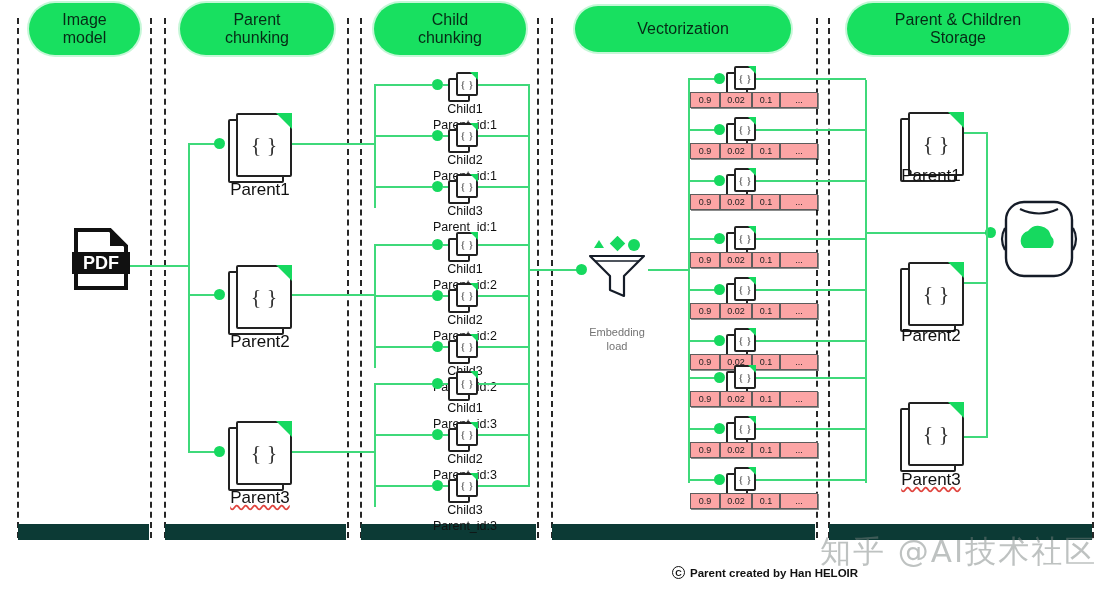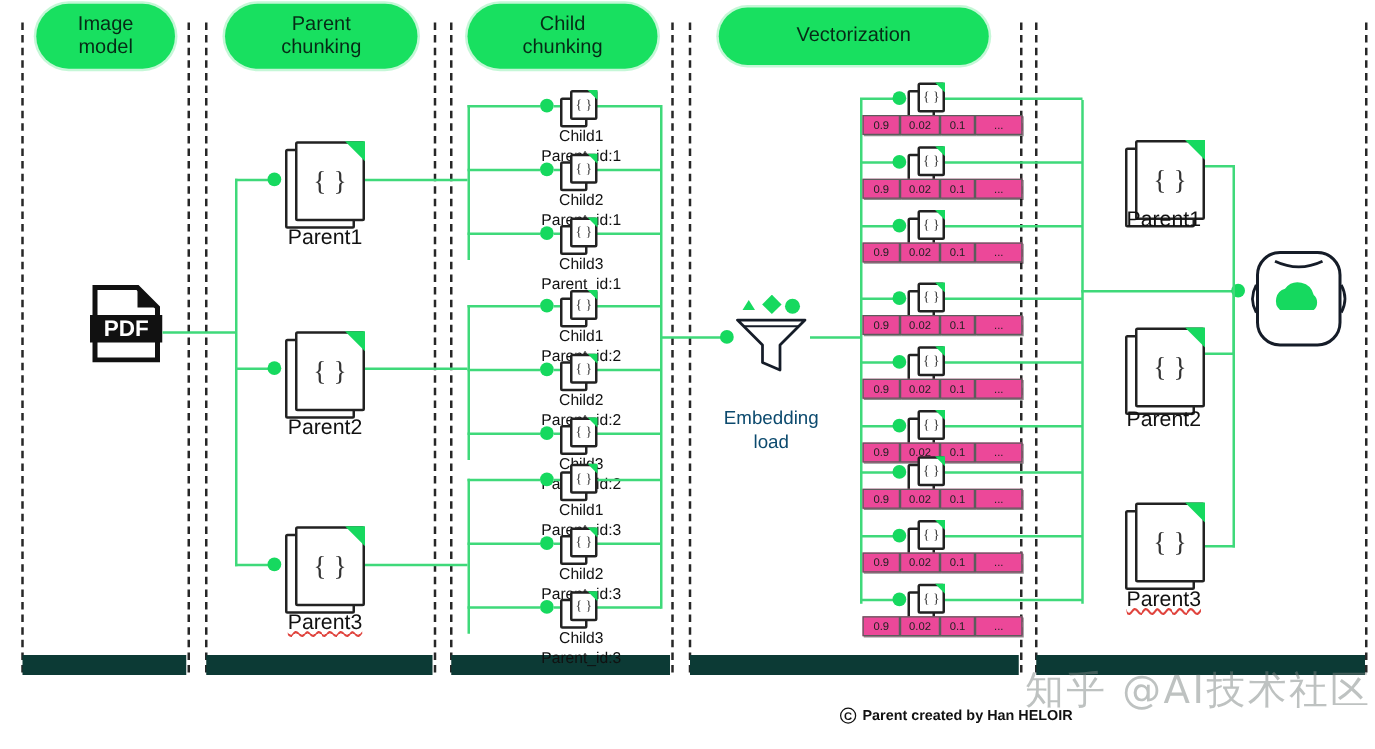--- a/index.html
+++ b/index.html
@@ -63,28 +63,28 @@
   .doclabel {
     position:absolute; text-align:center; color:#111;
     font-size:17px; white-space:nowrap;
   }
   .doclabel.small { font-size:12.5px; line-height:1.25; }
   .spell { text-decoration: underline wavy #e0443e; text-decoration-skip-ink:none; }
 
   
   .vec { position:absolute; display:flex; }
   .vec .cell {
-    border:1px solid #5c5c5c; background:#ec4899;
+    border:1px solid #5c5c5c; background:#fca5a5;
     font-size:9px; color:#222; text-align:center;
     padding:2px 0; box-shadow: 1px 1px 0 rgba(0,0,0,.45);
   }
 
   
   .funnelwrap { position:absolute; }
-  .emlabel { position:absolute; text-align:center; font-size:15px; color:#0c4a6e; line-height:1.25; }
+  .emlabel { position:absolute; text-align:center; font-size:11px; color:#737373; line-height:1.25; }
 
   
   .cloudbox { position:absolute; }
 
   
   .pdf { position:absolute; }
 
   
   .credit {
     position:absolute; display:flex; align-items:center; gap:5px;
@@ -129,20 +129,24 @@
 
   <div class="pill" style="left:374px;top:3px;width:152px;height:52px;flex-direction:column;">
     <span>Child</span>
     <span>chunking</span>
   </div>
 
   <div class="pill" style="left:575px;top:6px;width:216px;height:46px;">
     <span>Vectorization</span>
   </div>
 
+  <div class="pill" style="left:847px;top:3px;width:222px;height:52px;flex-direction:column;">
+    <span>Parent &amp; Children</span>
+    <span>Storage</span>
+  </div>
 
   <div class="footbar" style="left:18px;  width:131px;top:524px;"></div>
   <div class="footbar" style="left:165px; width:181px;top:524px;"></div>
   <div class="footbar" style="left:361px; width:175px;top:524px;"></div>
   <div class="footbar" style="left:552px; width:263px;top:524px;"></div>
   <div class="footbar" style="left:829px; width:263px;top:524px;"></div>
 
   <div class="pdf" style="left:72px;top:228px;width:58px;height:74px;">
     <svg width="58" height="62" viewBox="0 0 58 62">
       <path d="M4 2 H38 L54 18 V60 H4 Z" fill="#ffffff" stroke="#111" stroke-width="4"></path>

